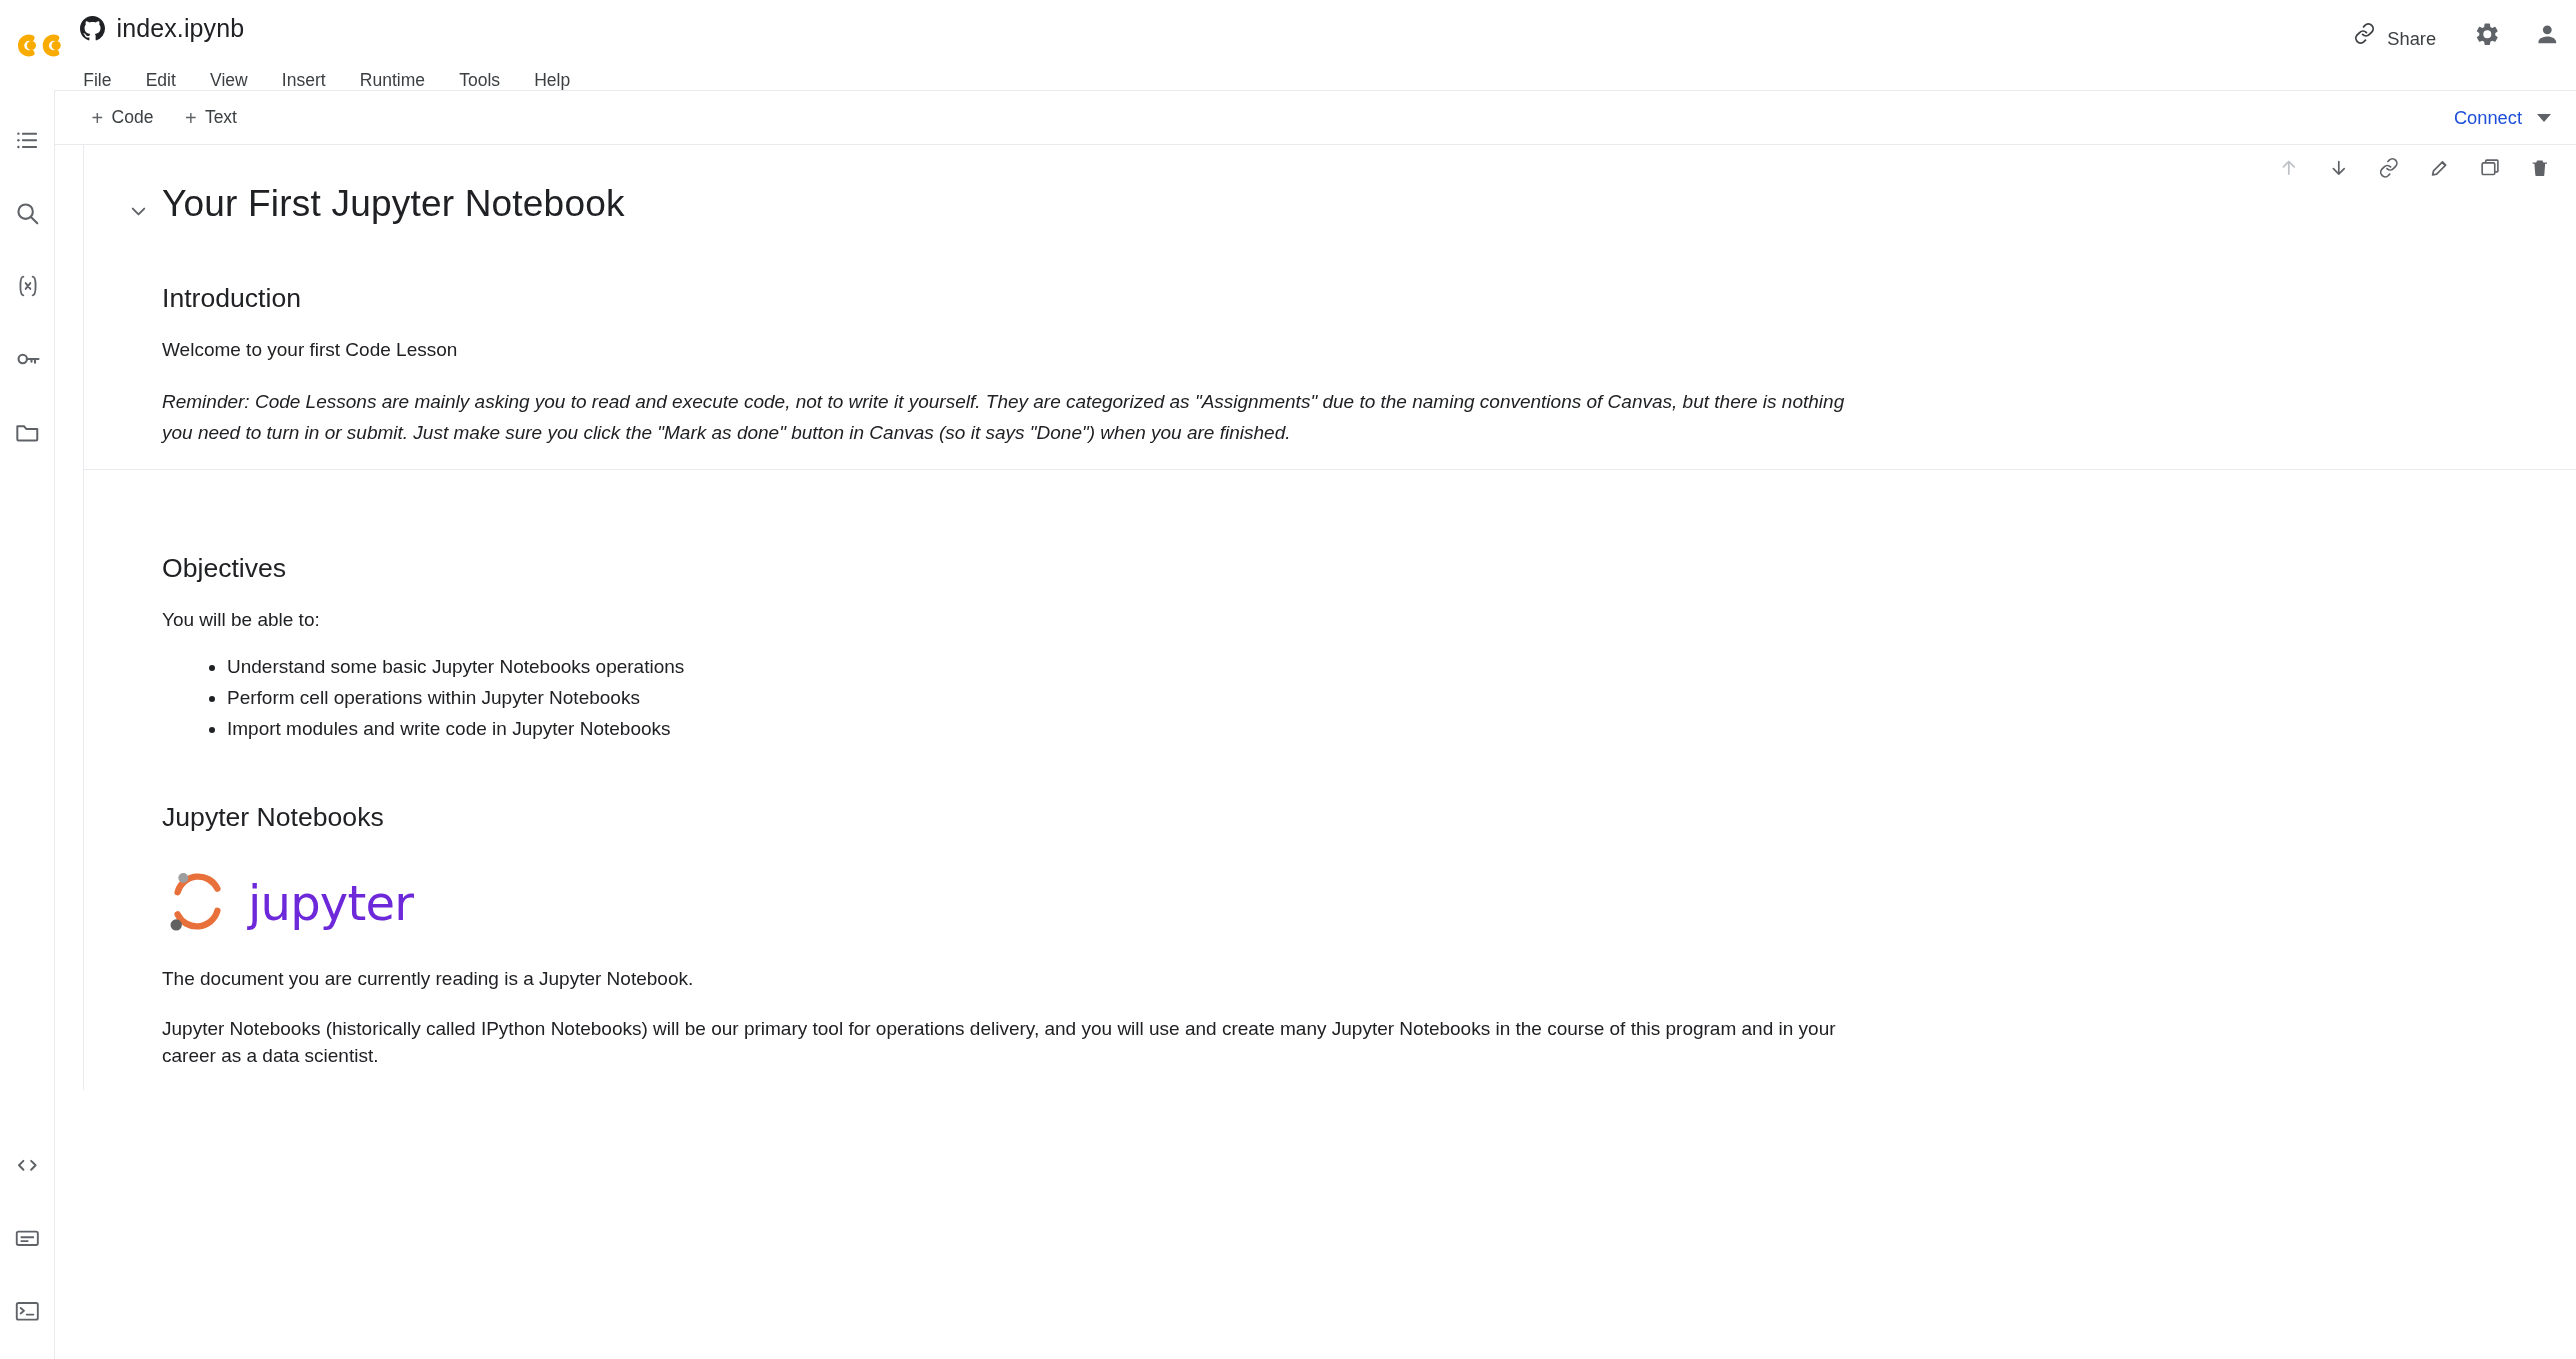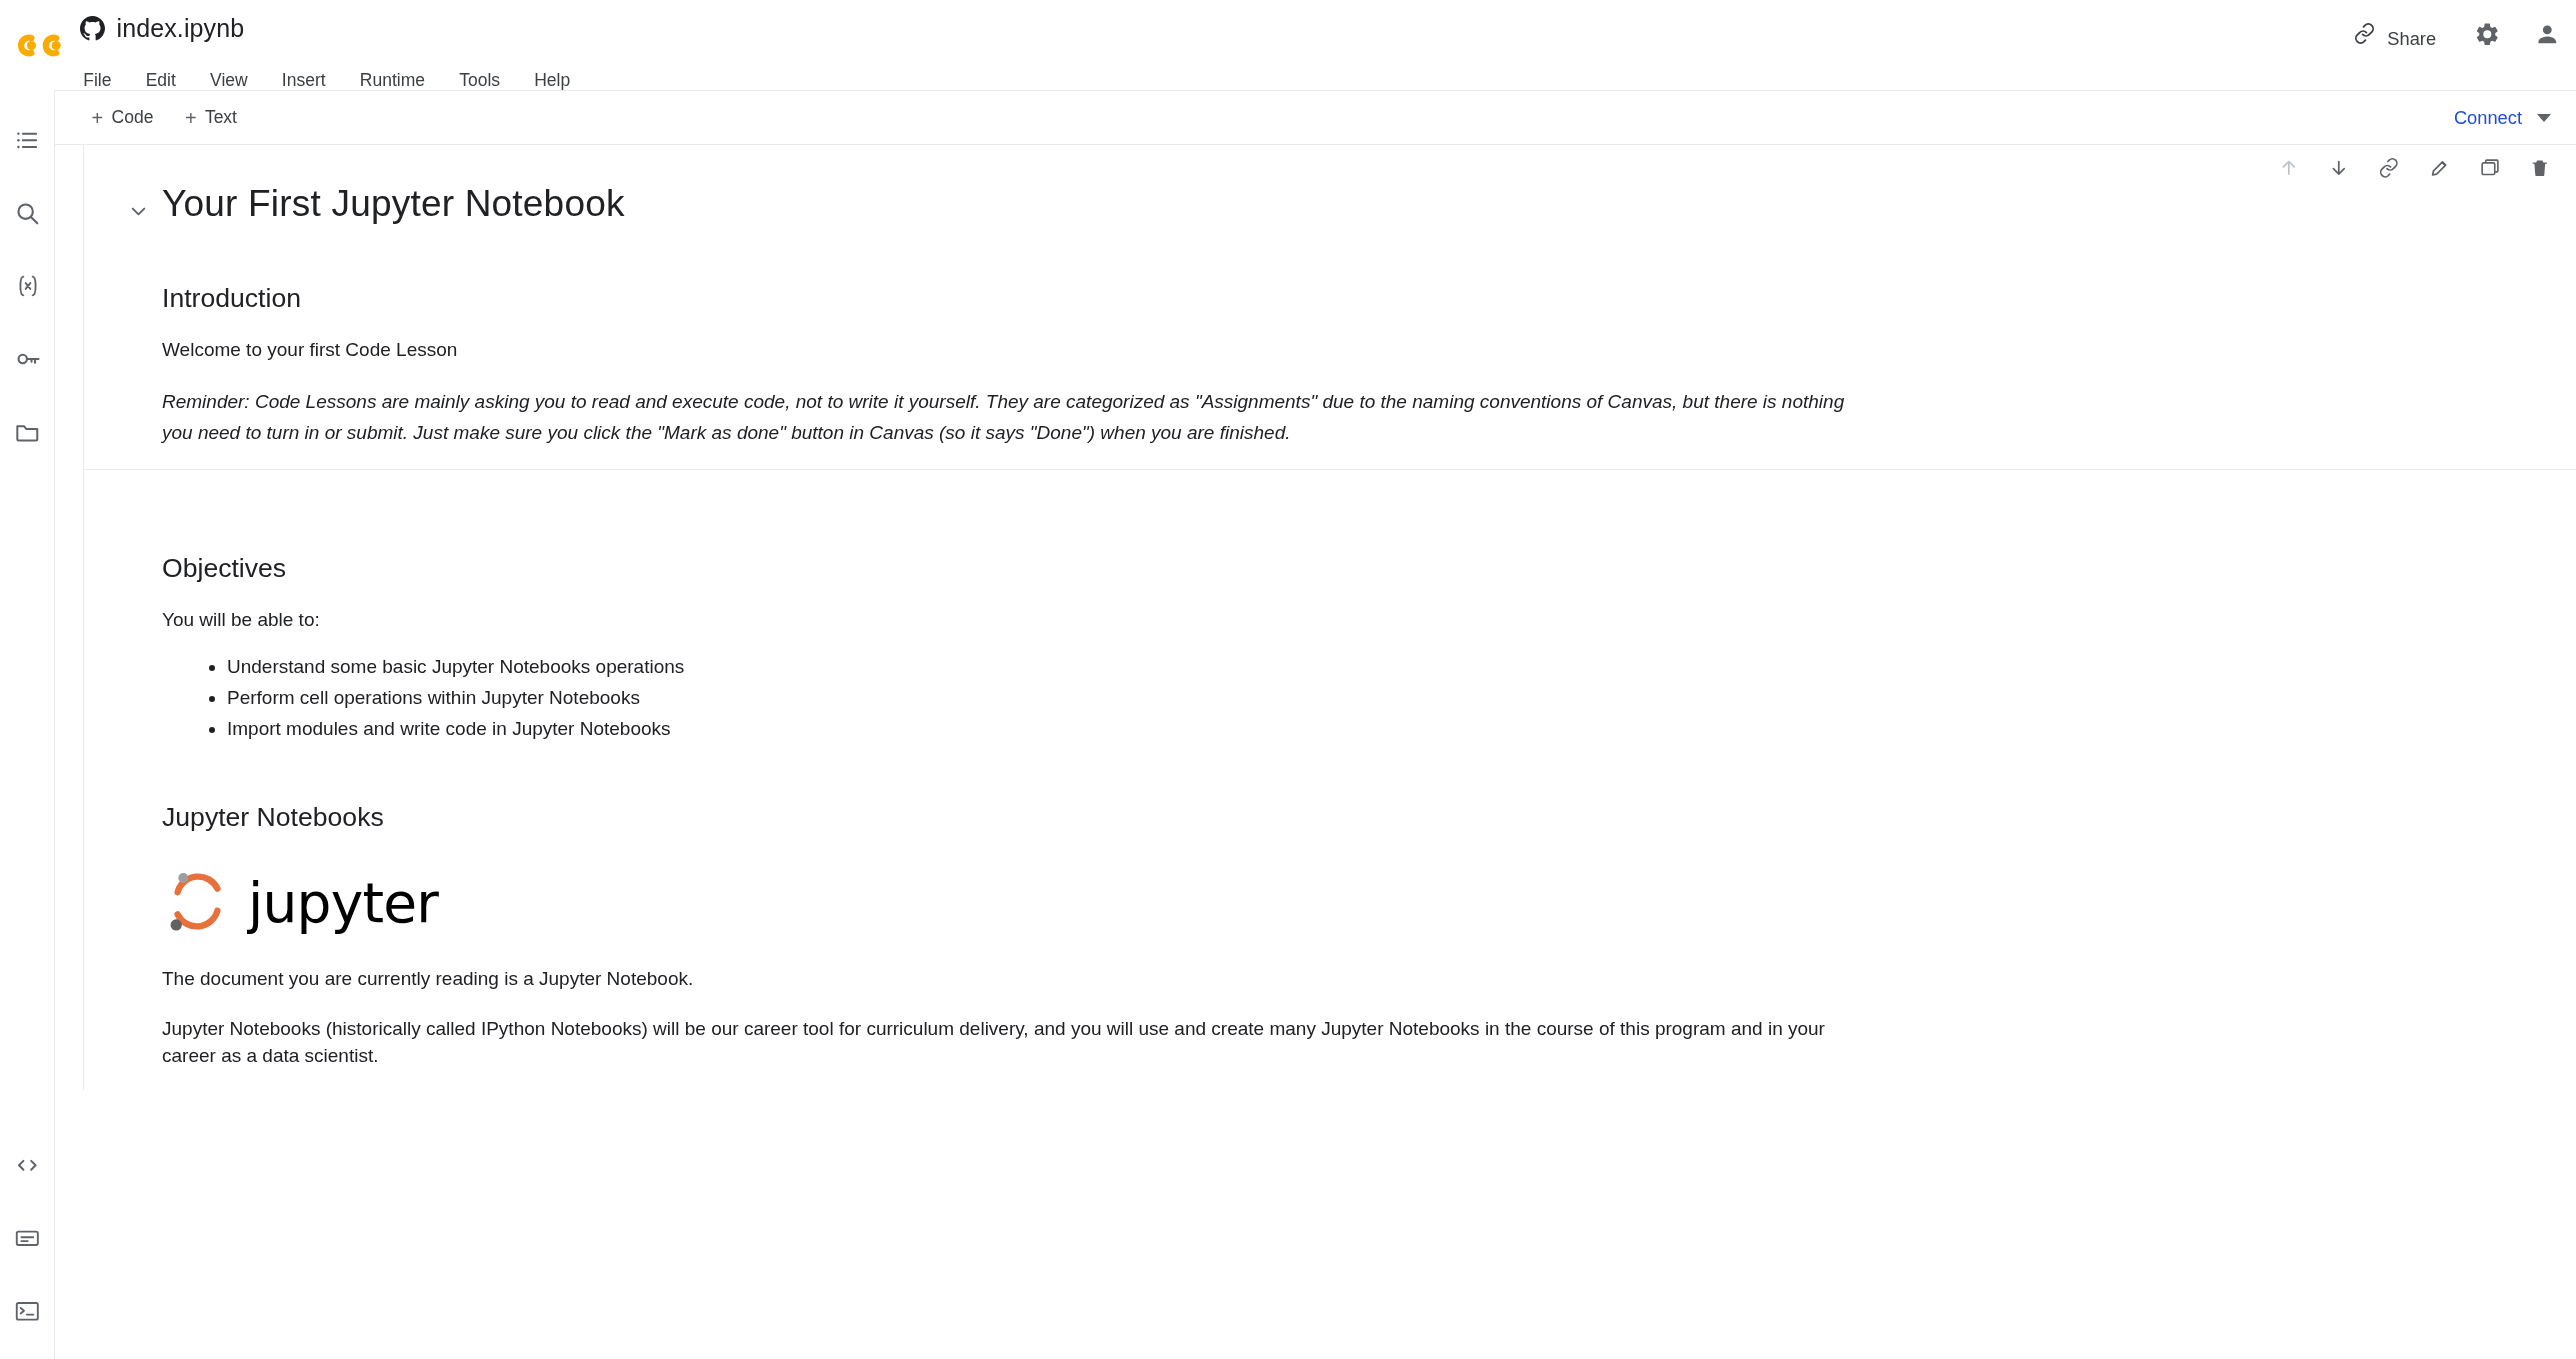--- a/index.html
+++ b/index.html
@@ -229,22 +229,22 @@
   
   .jupyter-logo {
     display: flex;
     align-items: center;
     gap: 15px;
     margin-top: 30px;
     height: 80px;
   }
   .jupyter-word {
     font-family: "DejaVu Sans", sans-serif;
-    font-size: 55px;
-    color: #000000;
+    font-size: 48px;
+    color: #6d28d9;
     letter-spacing: -0.8px;
     line-height: 1;
     font-weight: 400;
   }
 </style>
 </head>
 <body>
 
 <div class="topbar">
 
@@ -483,18 +483,18 @@
               <path d="M78 63 A30 30 0 0 1 22 68" stroke="#e8703a"></path>
             </g>
             <circle cx="30" cy="17" r="7" fill="#9e9e9e"></circle>
             <circle cx="20" cy="83" r="8" fill="#616161"></circle>
           </svg>
         </span>
         <span class="jupyter-word">jupyter</span>
       </div>
 
       <p class="nb-p">The document you are currently reading is a Jupyter Notebook.</p>
-      <p class="nb-p" style="max-width:1679px">Jupyter Notebooks (historically called IPython Notebooks) will be our career tool for curriculum delivery, and you will use and create many Jupyter Notebooks in the course of this program and in your career as a data scientist.</p>
+      <p class="nb-p" style="max-width:1679px">Jupyter Notebooks (historically called IPython Notebooks) will be our primary tool for operations delivery, and you will use and create many Jupyter Notebooks in the course of this program and in your career as a data scientist.</p>
     </div>
   </div>
 
 </div>
 
 
 </body></html>

